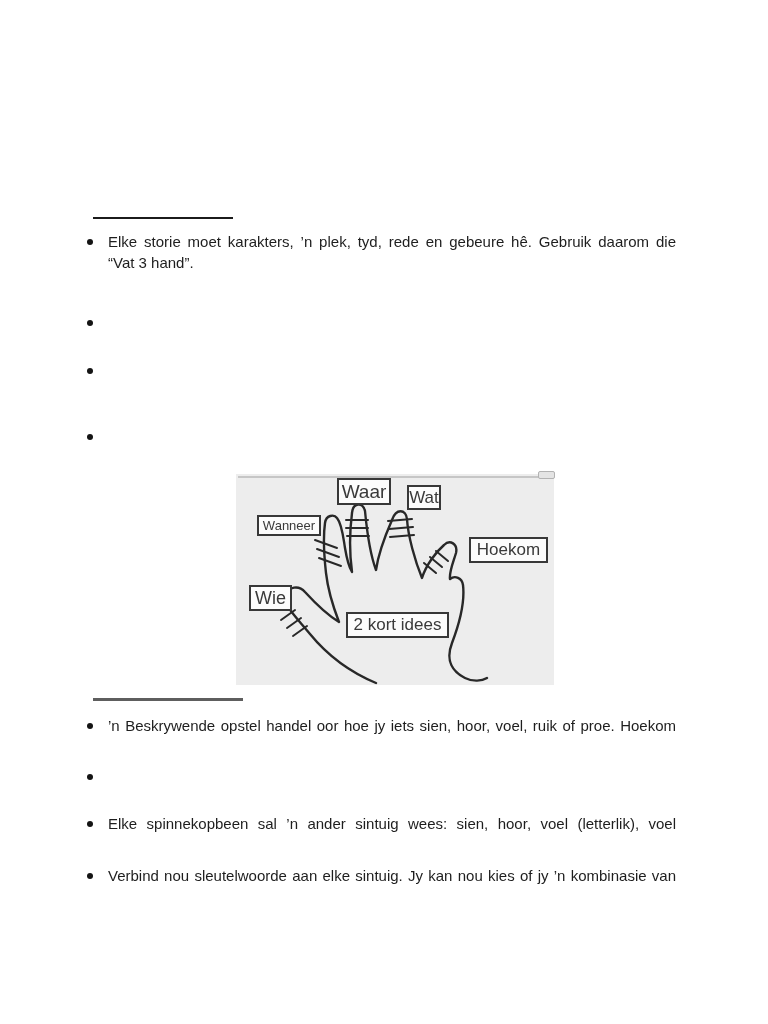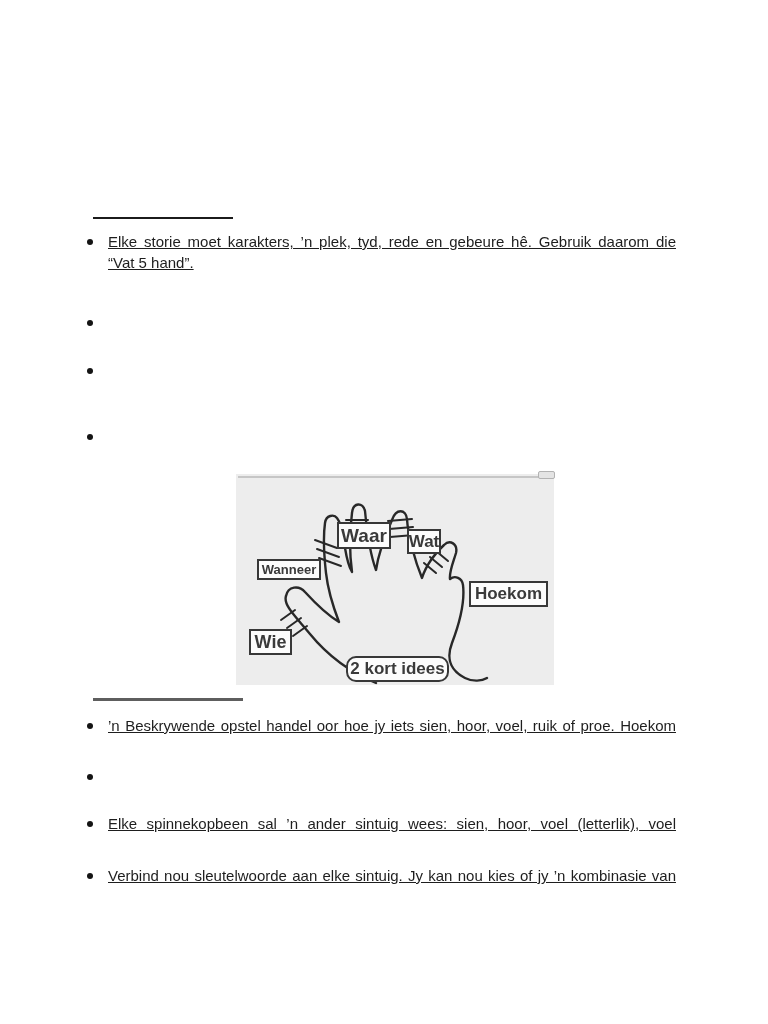--- a/index.html
+++ b/index.html
@@ -7,53 +7,53 @@
     position:relative;width:768px;height:1024px;background:#ffffff;
     font-family:"Liberation Sans",sans-serif;color:#1e1e1e;overflow:hidden;
   }
   .rule{position:absolute;}
   .rule1{left:93px;top:217px;width:140px;height:2px;background:#1b1b1b;}
   .rule2{left:93px;top:698px;width:150px;height:3px;background:#5e5e5e;}
   .item{position:absolute;left:86px;width:590px;}
   .item .dot{position:absolute;left:1px;top:8px;}
   .dot{width:6px;height:6px;border-radius:50%;background:#141414;display:block;}
   .edot{position:absolute;left:87px;}
-  .txt{margin-left:22px;font-size:15px;line-height:21px;color:#1e1e1e;text-decoration:underline;}
+  .txt{margin-left:22px;font-size:15px;line-height:21px;color:#1e1e1e;}
   .line{height:21px;overflow:hidden;}
   .just{text-align:justify;}
   .jfill{display:inline-block;width:100%;height:0;}
   
   .diagram{position:absolute;left:236px;top:474px;width:318px;height:211px;background:#ededed;}
   .dtop{position:absolute;left:2px;top:2px;width:301px;height:2px;background:#c6c6c6;}
   .dhandle{position:absolute;left:302px;top:-3px;width:17px;height:8px;background:#e4e4e4;border:1px solid #b2b2b2;border-radius:2px;box-sizing:border-box;}
   .hand{position:absolute;left:0;top:0;}
   .dlabel{
     position:absolute;display:flex;align-items:center;justify-content:center;
-    background:#fcfcfc;border:2px solid #383838;color:#3a3a3a;font-weight:bold;
-    box-sizing:border-box;font-family:"Liberation Sans",sans-serif;white-space:nowrap;margin-top:44px;
+    background:#fcfcfc;border:2px solid #383838;color:#3a3a3a;font-weight:normal;
+    box-sizing:border-box;font-family:"Liberation Sans",sans-serif;white-space:nowrap;
   }
   .lb-waar{left:101px;top:4px;width:54px;height:27px;font-size:19px;}
   .lb-wat{left:171px;top:11px;width:34px;height:25px;font-size:17px;}
   .lb-wanneer{left:21px;top:41px;width:64px;height:21px;font-size:13px;}
   .lb-hoekom{left:233px;top:63px;width:79px;height:26px;font-size:17px;}
   .lb-wie{left:13px;top:111px;width:43px;height:26px;font-size:18px;}
-  .lb-idees{left:110px;top:138px;width:103px;height:26px;font-size:17px;border-radius:10px;}
+  .lb-idees{left:110px;top:138px;width:103px;height:26px;font-size:17px;}
 </style>
 </head>
 <body>
 
 <div class="page">
 
   <div class="rule rule1"></div>
 
   <div class="item" style="top:231px">
     <span class="dot"></span>
     <div class="txt">
       <div class="line just"><span>Elke storie moet karakters, ’n plek, tyd, rede en gebeure hê. Gebruik daarom die</span><span class="jfill"></span></div>
-      <div class="line"><span>“Vat 5 hand”.</span></div>
+      <div class="line"><span>“Vat 3 hand”.</span></div>
     </div>
   </div>
 
 
   <span class="dot edot" style="top:320px"></span>
   <span class="dot edot" style="top:368px"></span>
   <span class="dot edot" style="top:434px"></span>
 
   <div class="diagram">
     <div class="dtop"></div>

